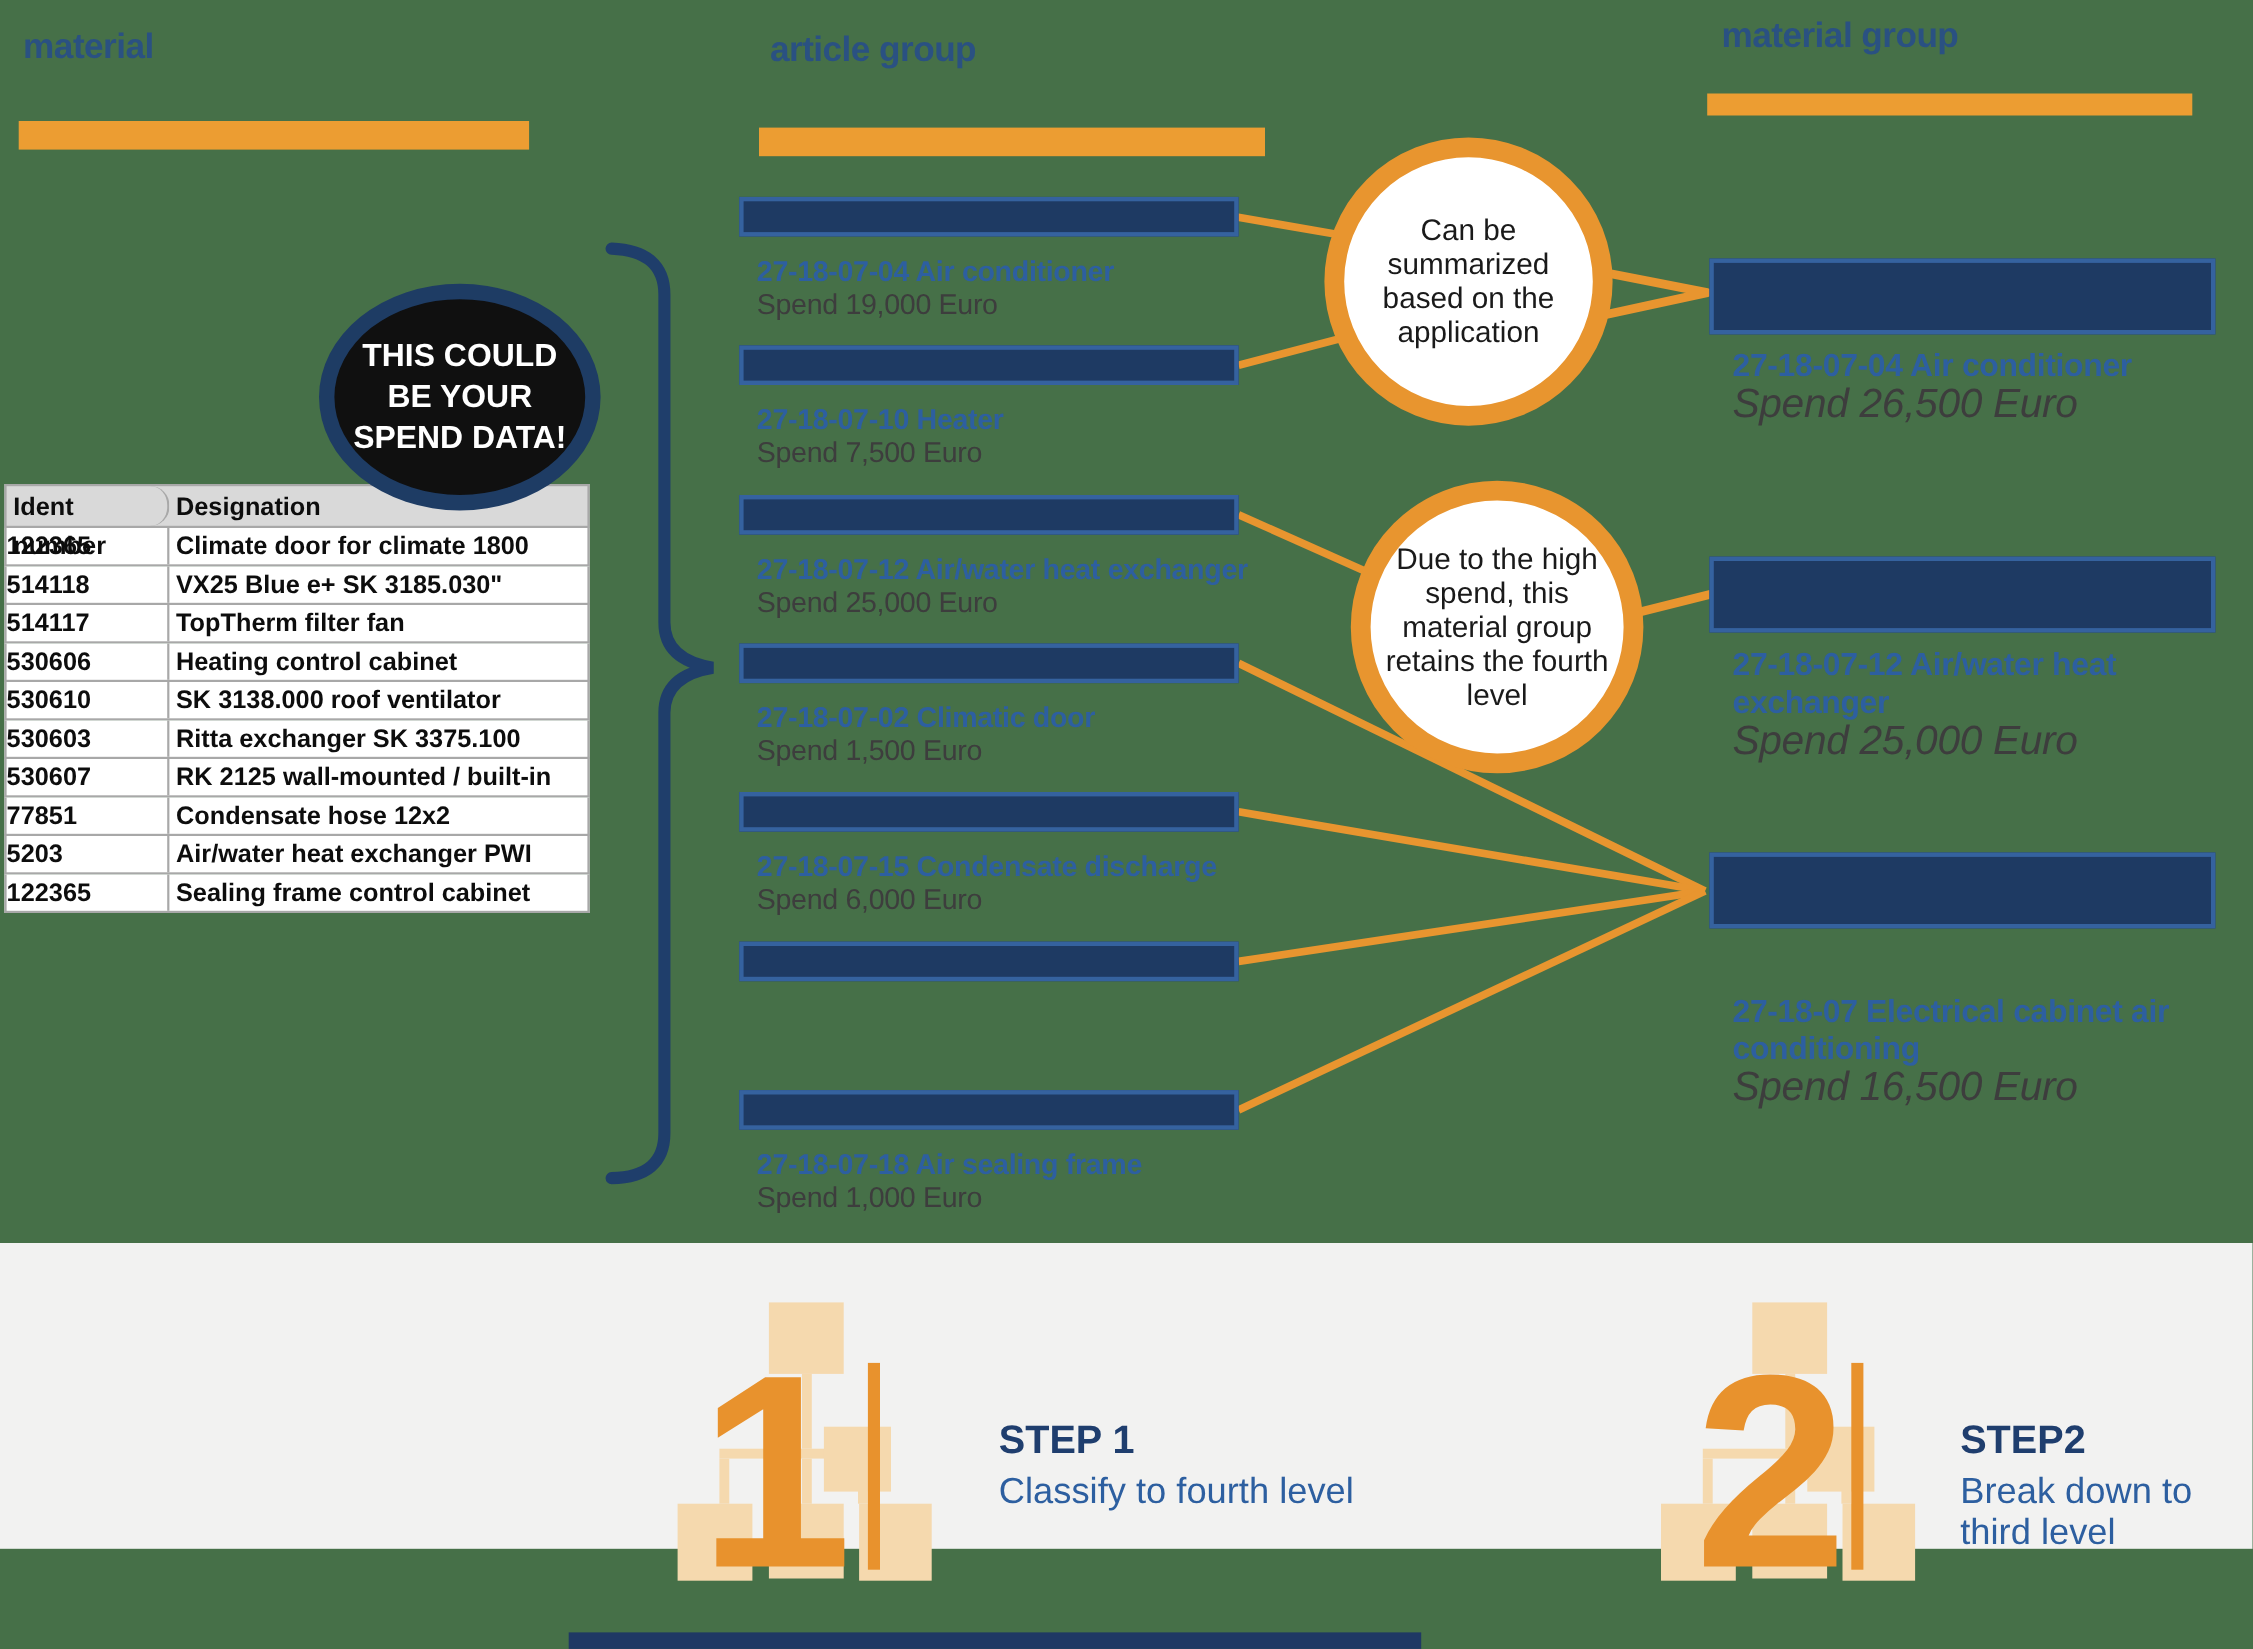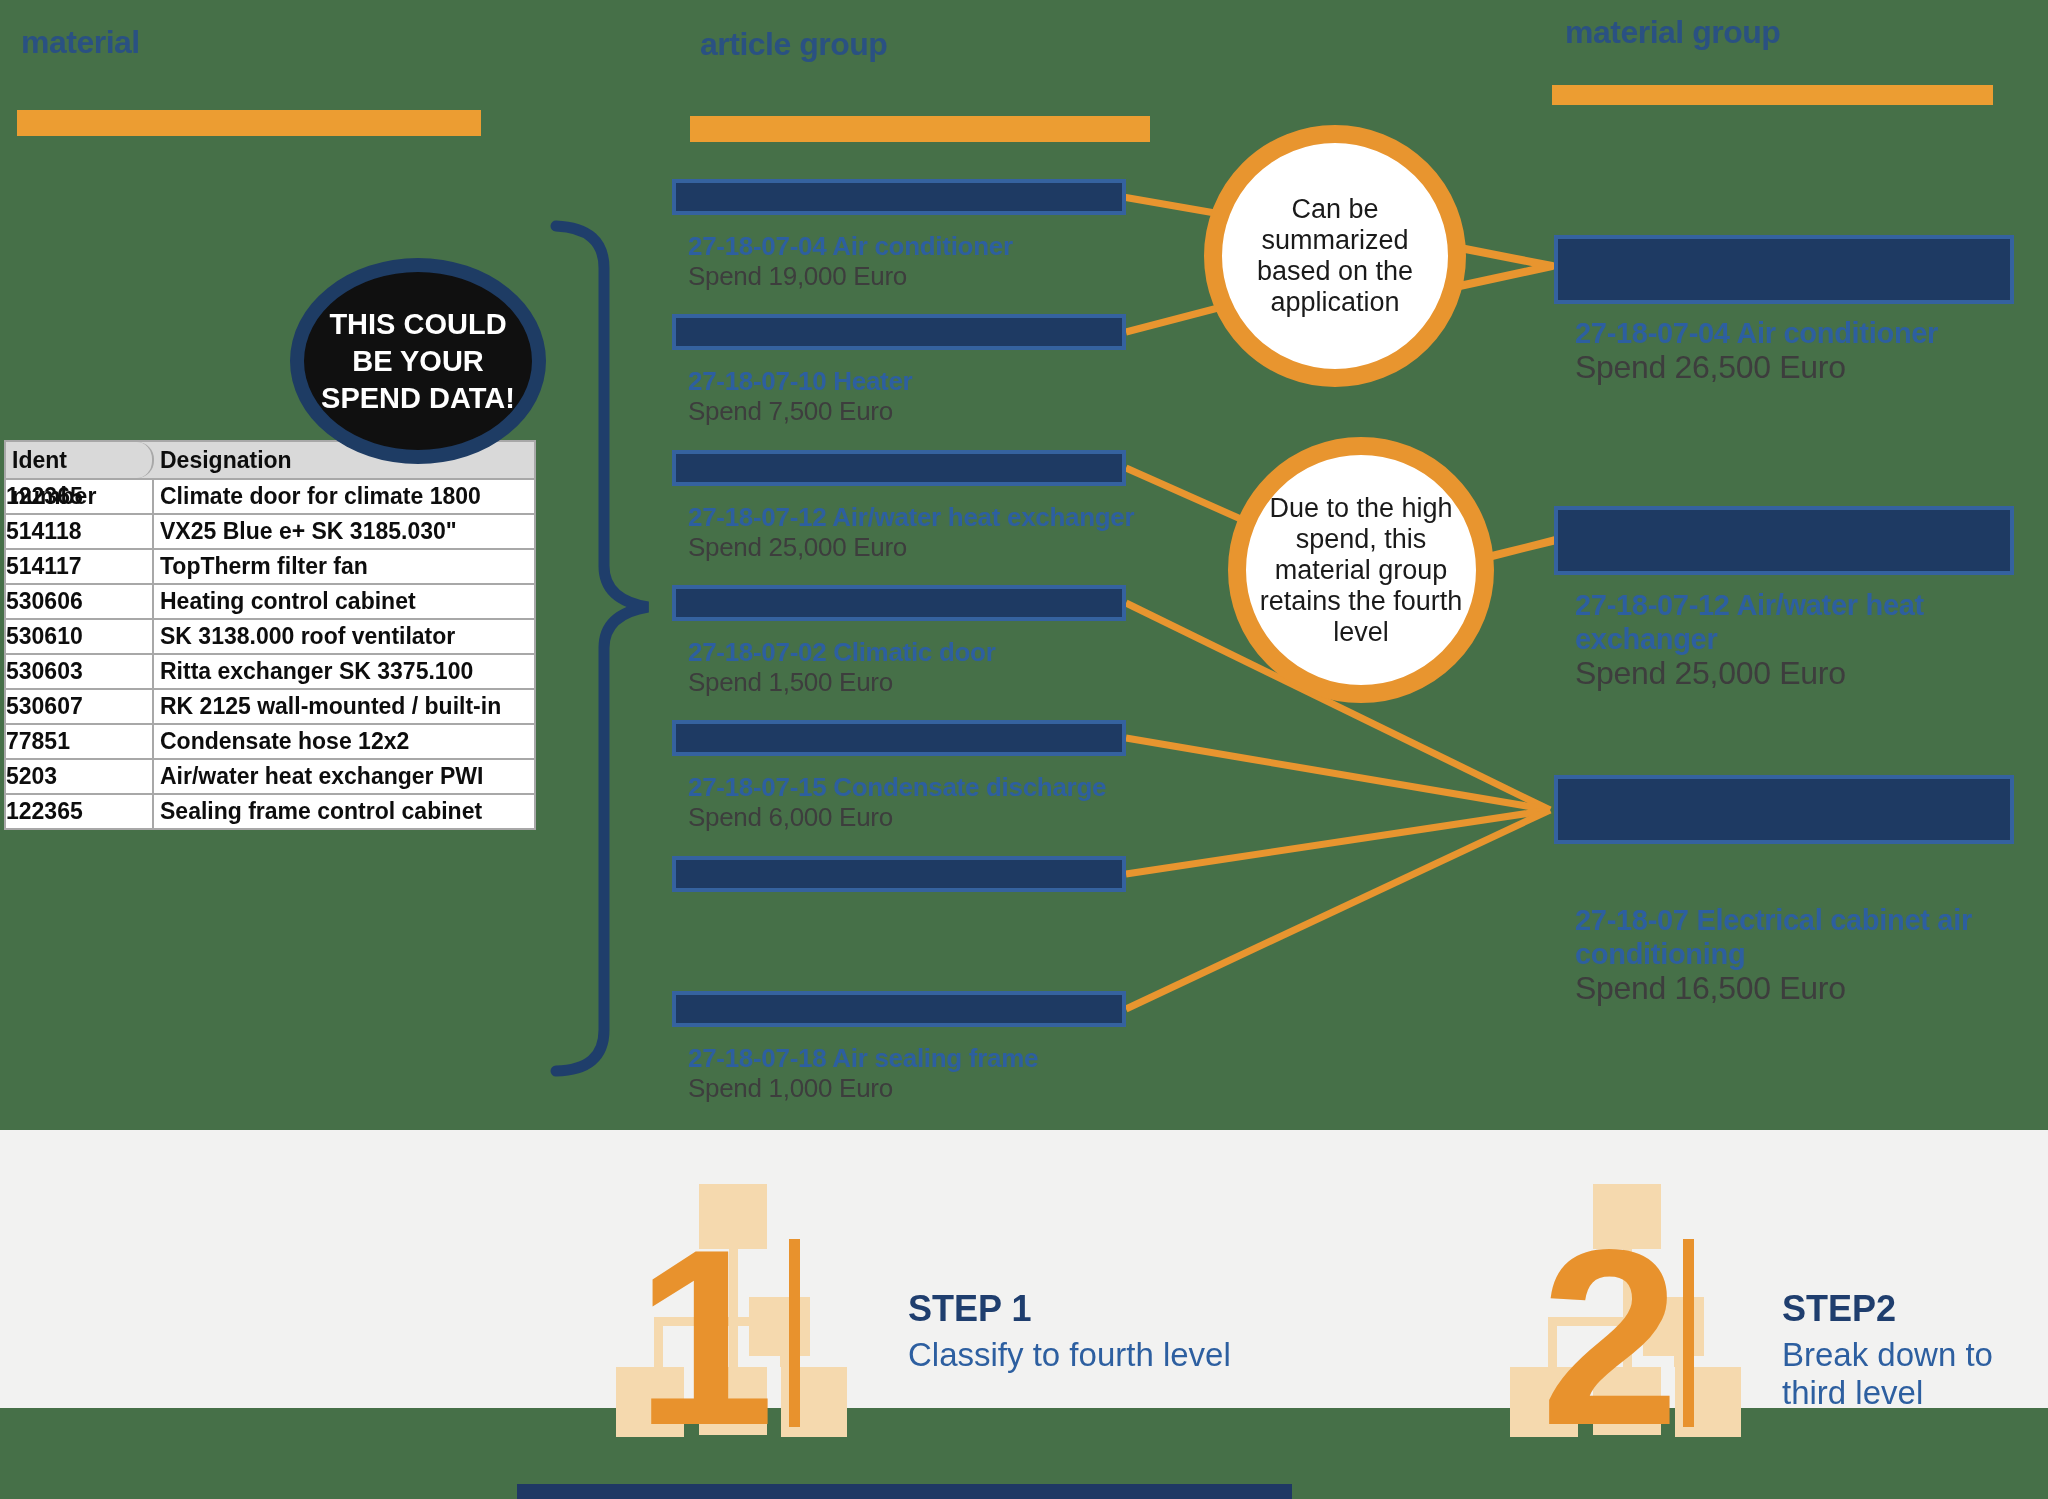--- a/index.html
+++ b/index.html
@@ -22,21 +22,21 @@
           color:#ffffff;font-weight:700;font-size:29px;line-height:37px;}
   
   .abar{position:absolute;left:672px;width:446px;height:28px;background:#1E3A63;border:4px solid #35629F;z-index:2;}
   .albl{position:absolute;left:688px;width:480px;z-index:2;}
   .code{font-size:26px;font-weight:700;color:#2D5FA0;letter-spacing:-0.3px;line-height:30px;}
   .spend{font-size:26px;font-weight:500;color:#3D3D3D;letter-spacing:-0.3px;line-height:30px;}
   
   .mbar{position:absolute;left:1554px;width:452px;height:61px;background:#1E3A63;border:4px solid #35629F;z-index:2;}
   .mlbl{position:absolute;left:1575px;width:452px;z-index:2;}
   .mlbl .code{font-size:29px;line-height:34px;}
-  .mlbl .spend{font-size:32px;line-height:34px;}
+  .mlbl .spend{font-size:37px;line-height:34px;font-style:italic;}
   
   .circle{position:absolute;border-radius:50%;background:#ffffff;border:18px solid #E8952F;
           box-sizing:border-box;z-index:3;display:flex;align-items:center;justify-content:center;
           text-align:center;color:#1a1a1a;font-size:27px;line-height:31px;}
   
   .band{position:absolute;left:0;top:1130px;width:2048px;height:278px;background:#F2F2F1;z-index:0;}
   .sq{position:absolute;background:#F5D9AE;z-index:1;}
   .bignum{position:absolute;font-size:250px;font-weight:700;color:#E8922D;line-height:250px;
           text-align:center;z-index:2;}
   .vbar{position:absolute;width:11px;height:188px;background:#E8922D;z-index:2;}

